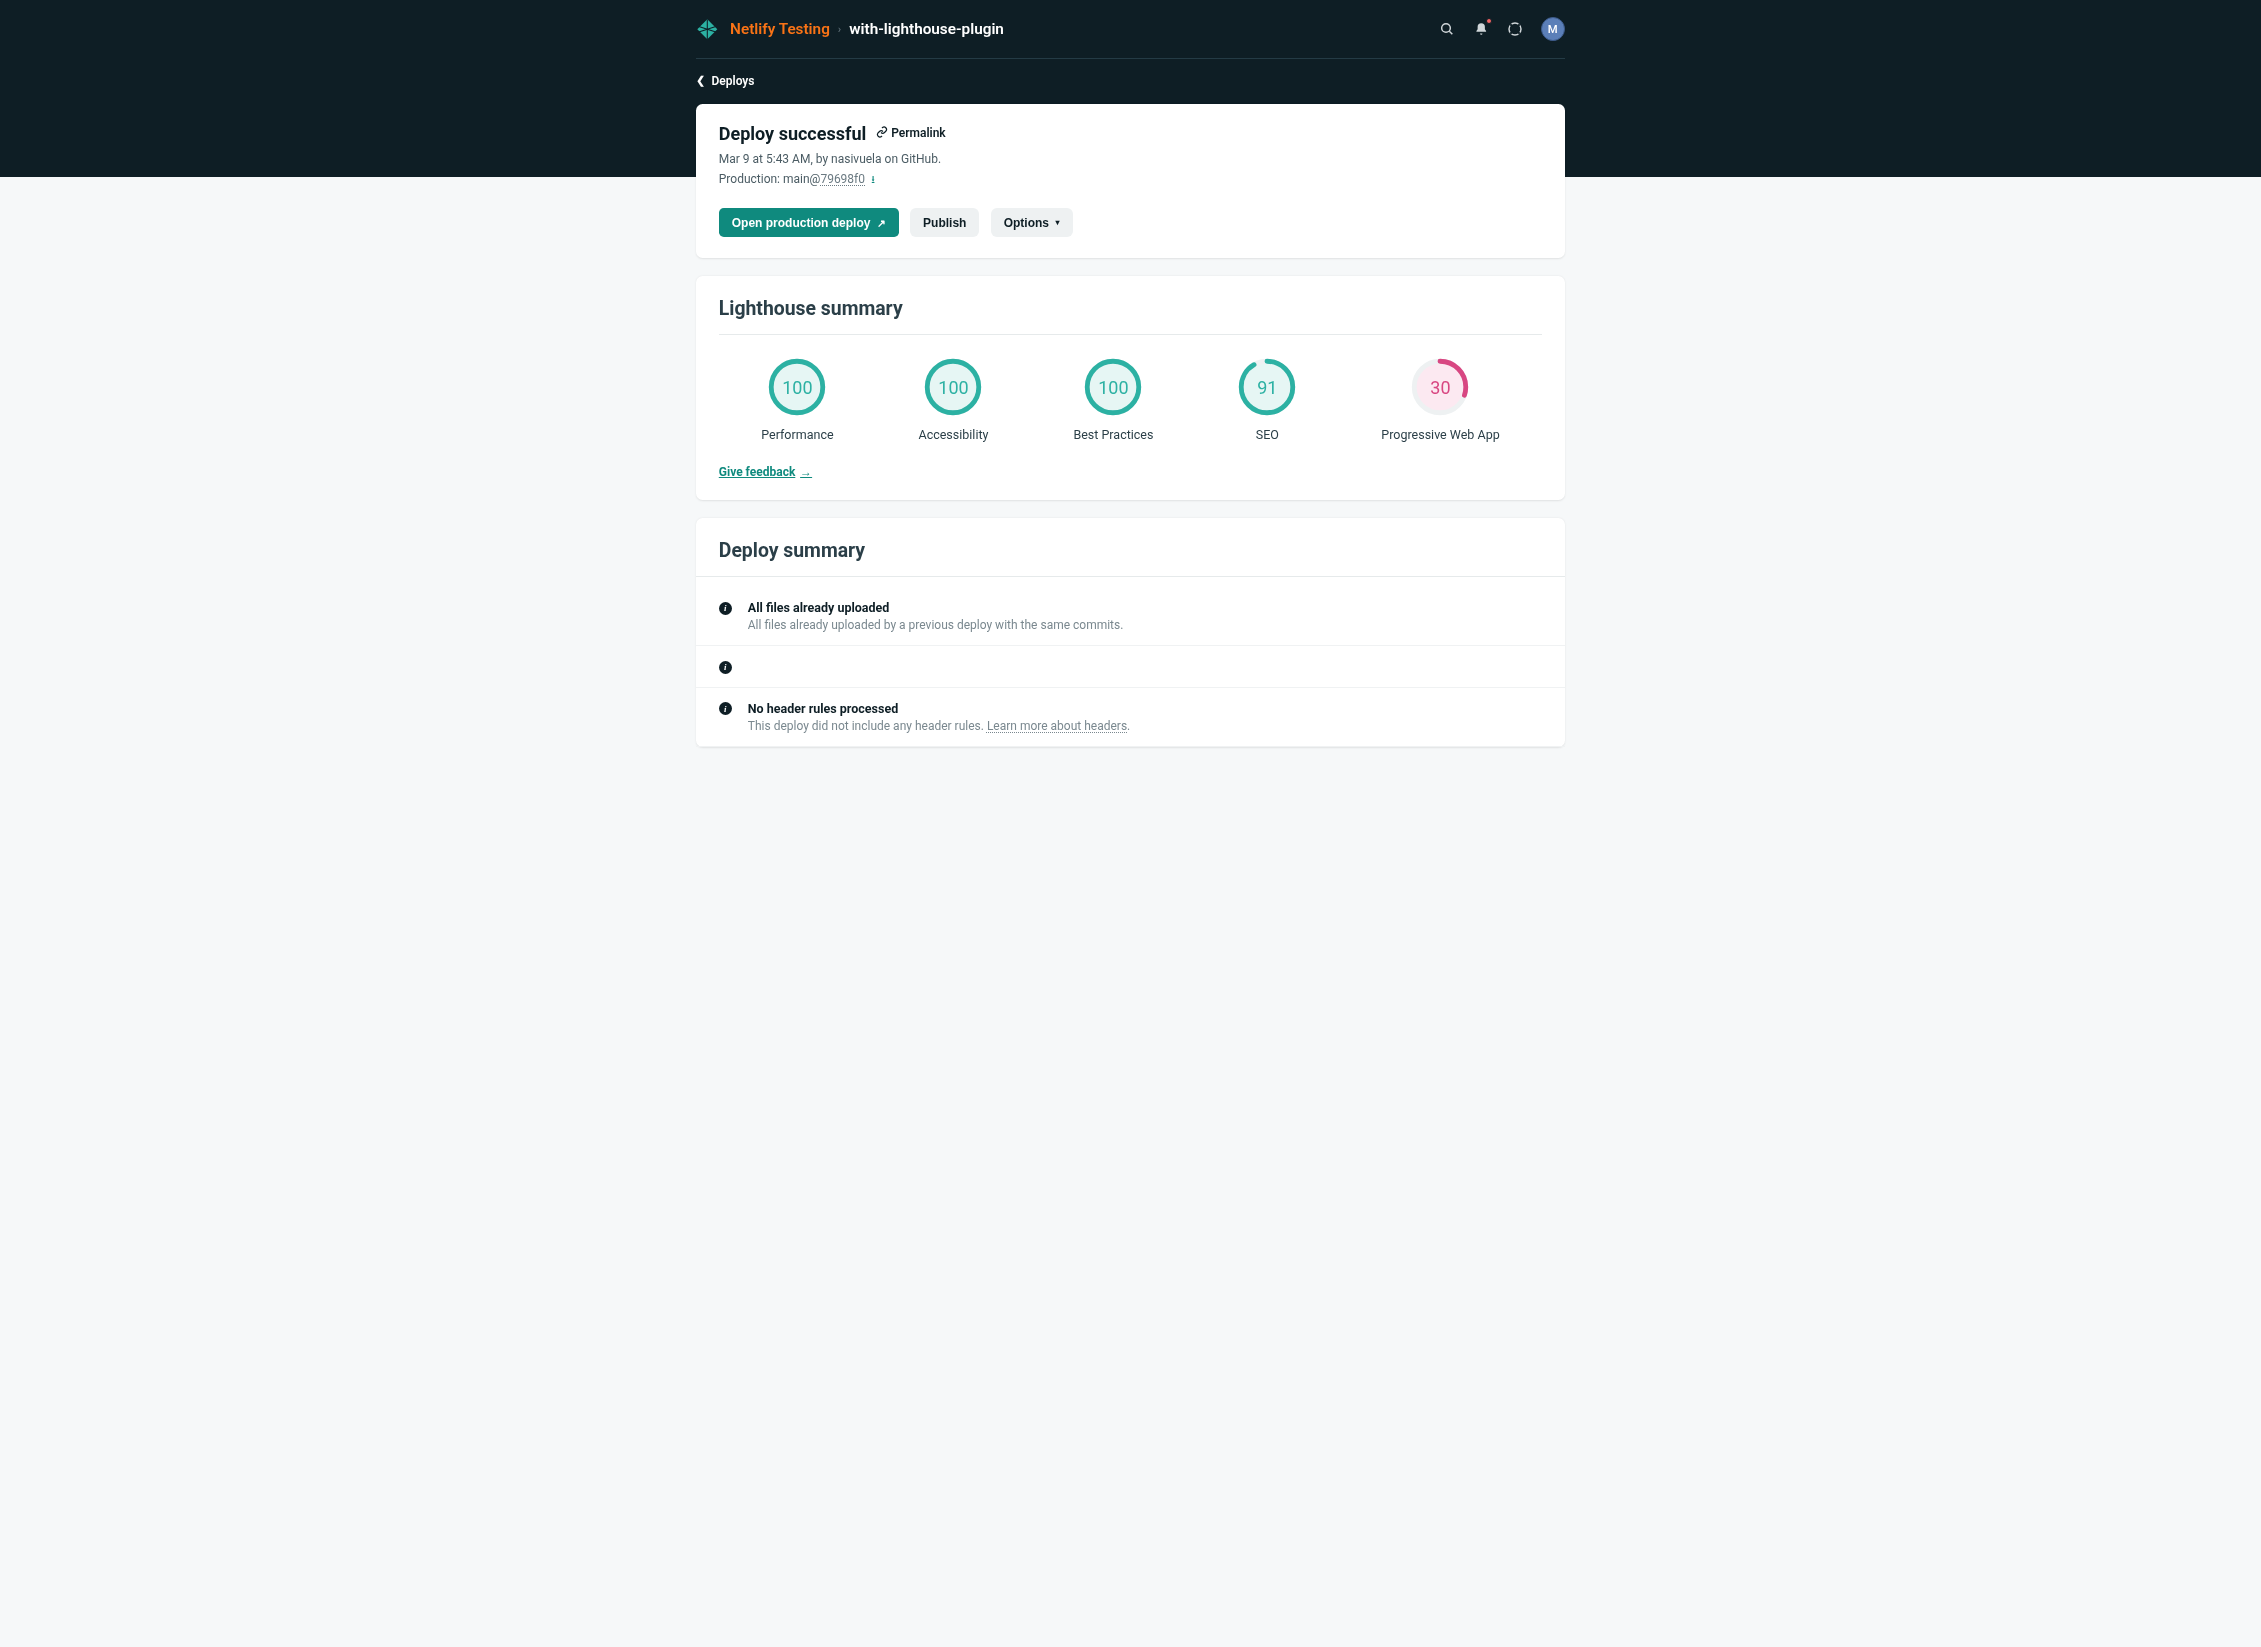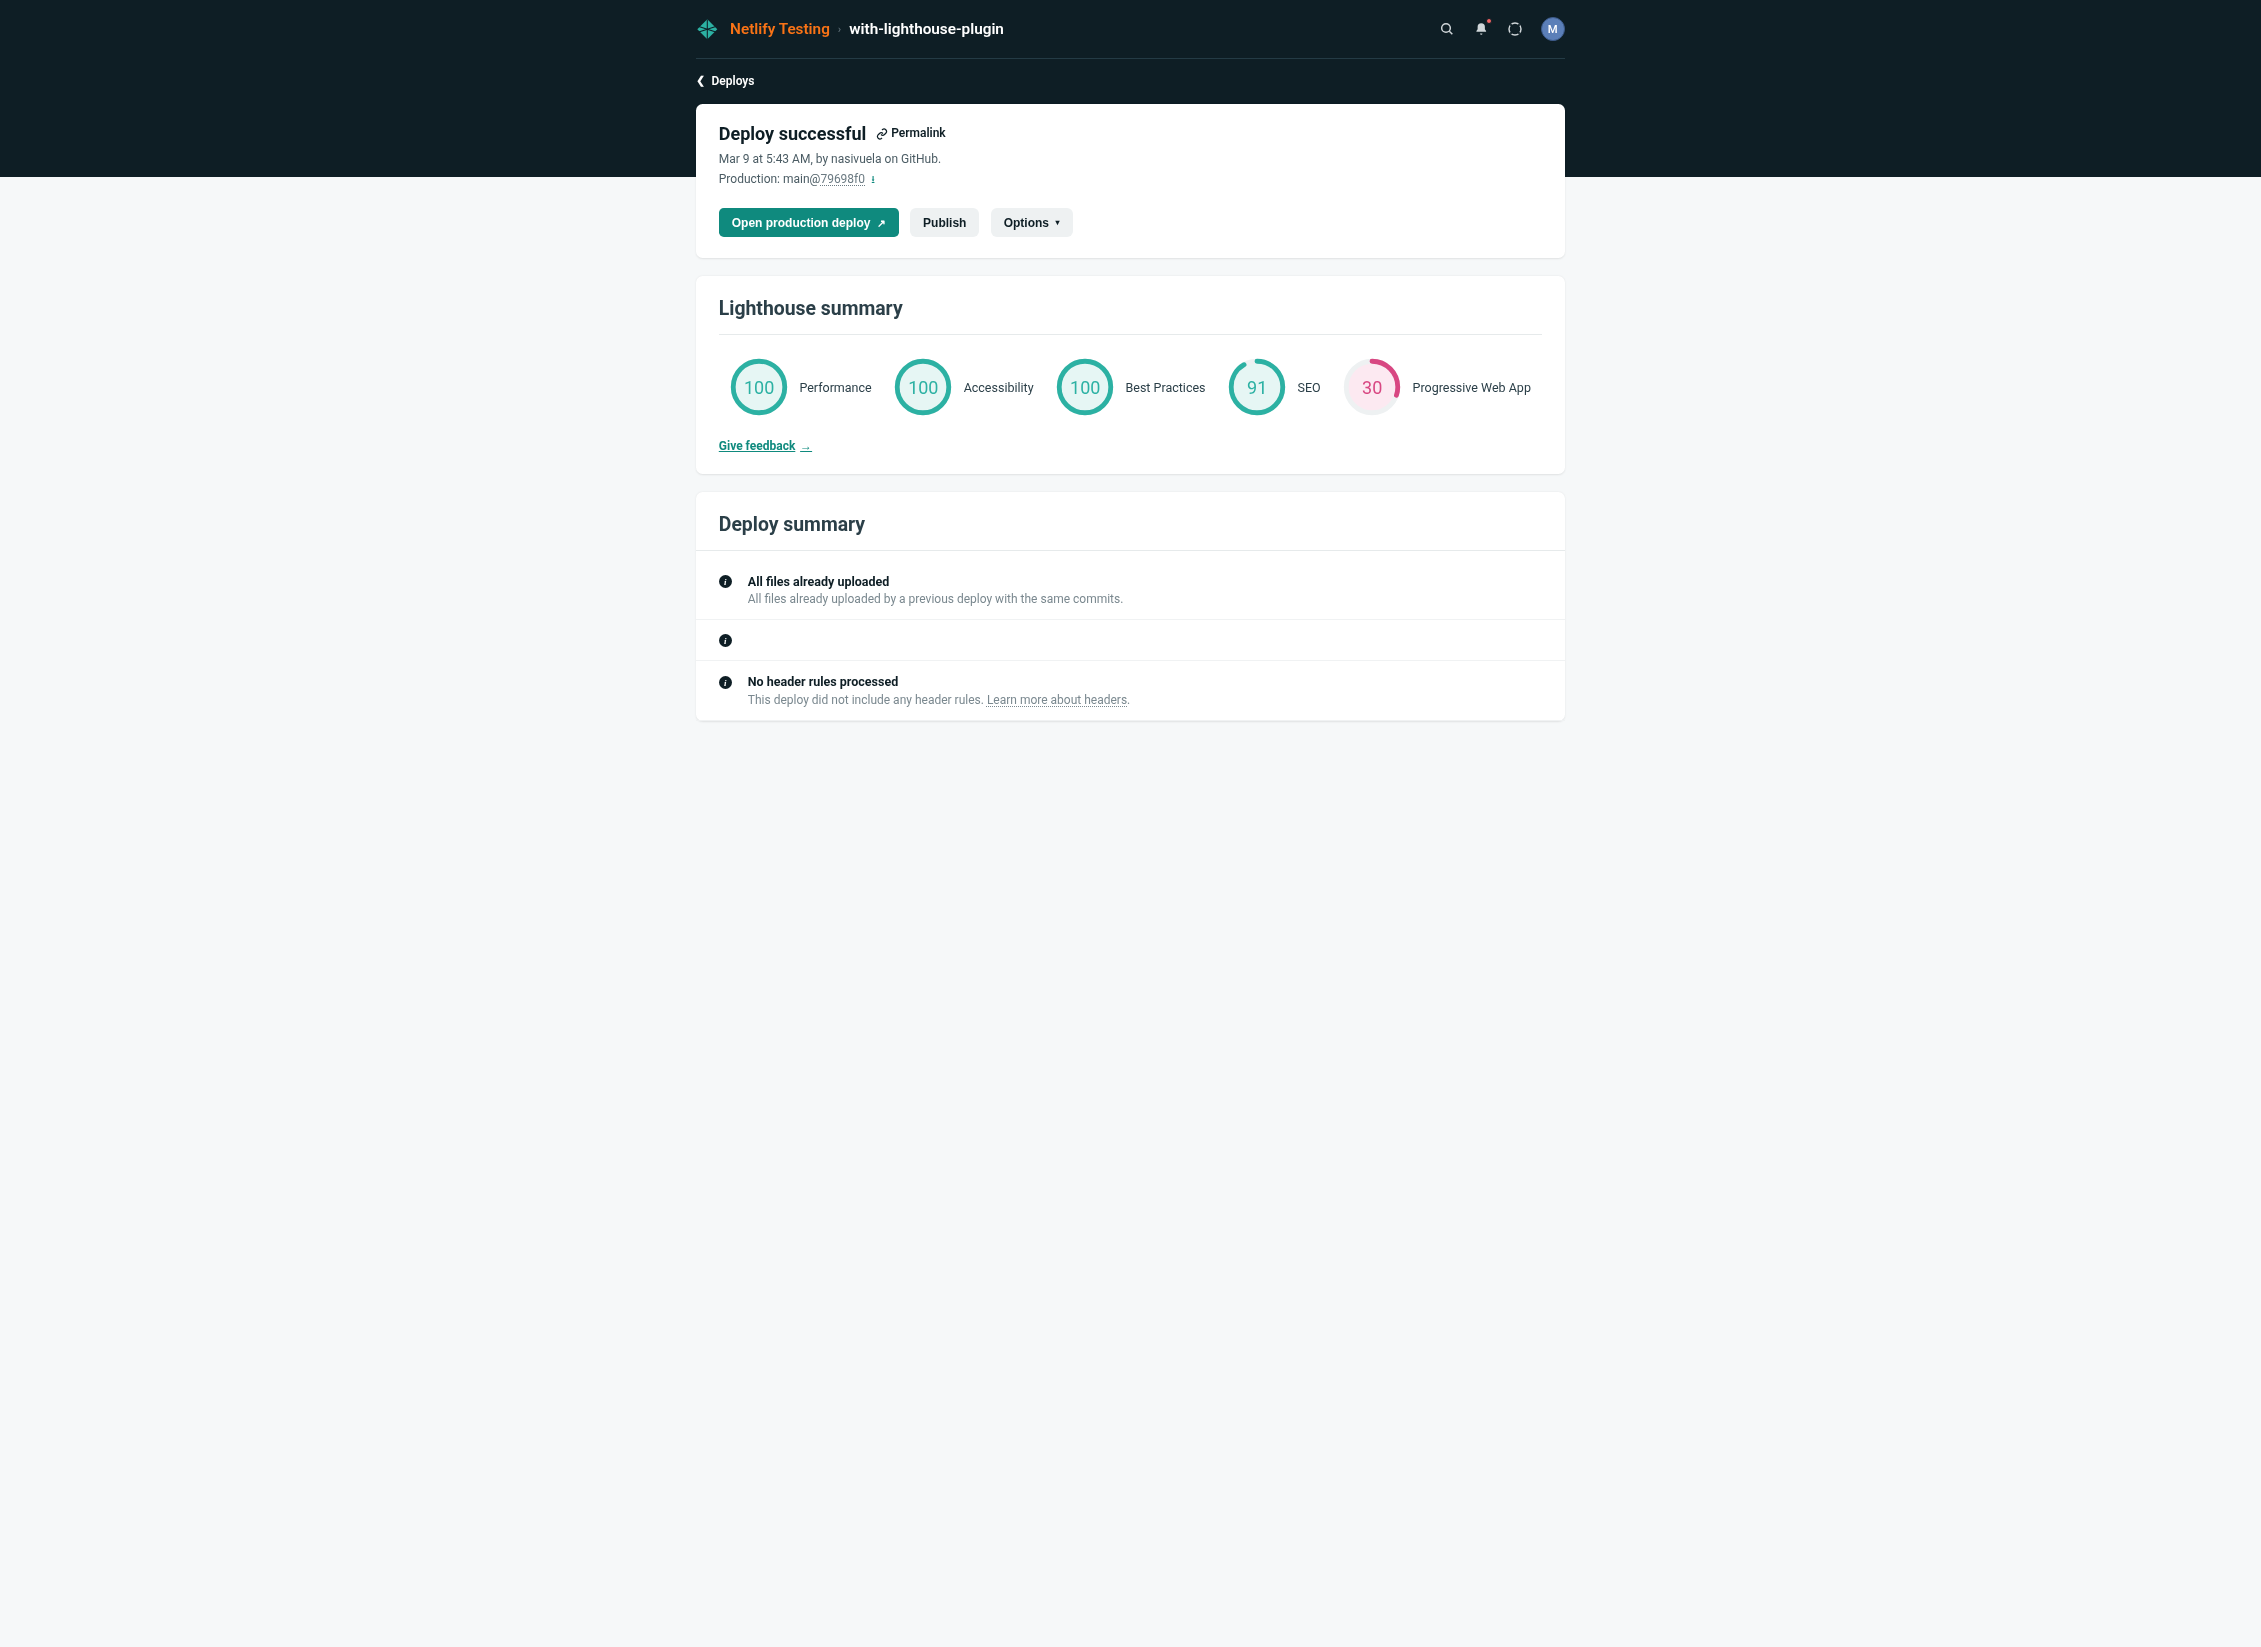--- a/index.html
+++ b/index.html
@@ -141,21 +141,21 @@
     gap: 9.7px;
     margin-bottom: 8px;
   }
   .card-title {
     font-size: 18px;
     font-weight: 700;
     color: #0e1e25;
   }
   .permalink {
     display: flex;
-    align-items: flex-end;
+    align-items: flex-start;
     gap: 3.2px;
     font-size: 12px;
     font-weight: 600;
     color: #0e1e25;
     cursor: pointer;
   }
   .meta-line {
     color: #4b5c64;
     font-size: 12px;
     margin-bottom: 6.5px;
@@ -225,21 +225,21 @@
     padding-bottom: 14.5px;
     border-bottom: 0.8px solid #e6eaeb;
   }
   .scores-row {
     display: flex;
     justify-content: space-around;
     padding: 22.6px 0 16px 0;
   }
   .score-item {
     display: flex;
-    flex-direction: row;
+    flex-direction: column;
     align-items: center;
     gap: 11.3px;
   }
   .score-circle {
     width: 58px;
     height: 58px;
     position: relative;
   }
   .score-circle svg {
     transform: rotate(-90deg);

